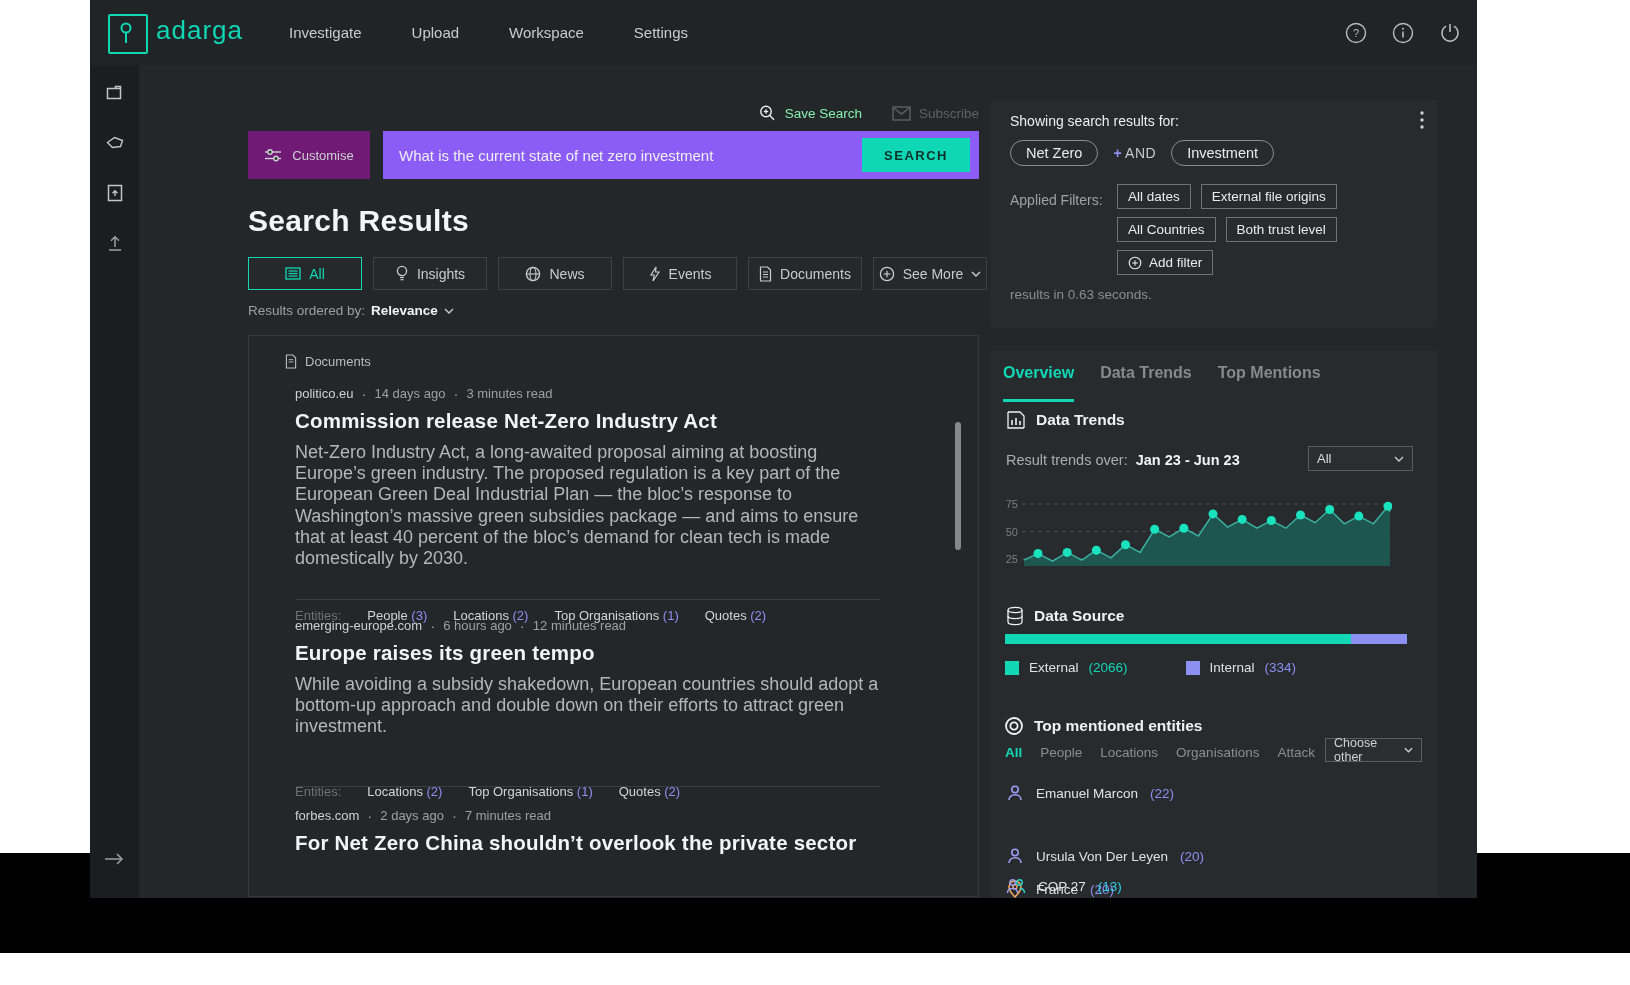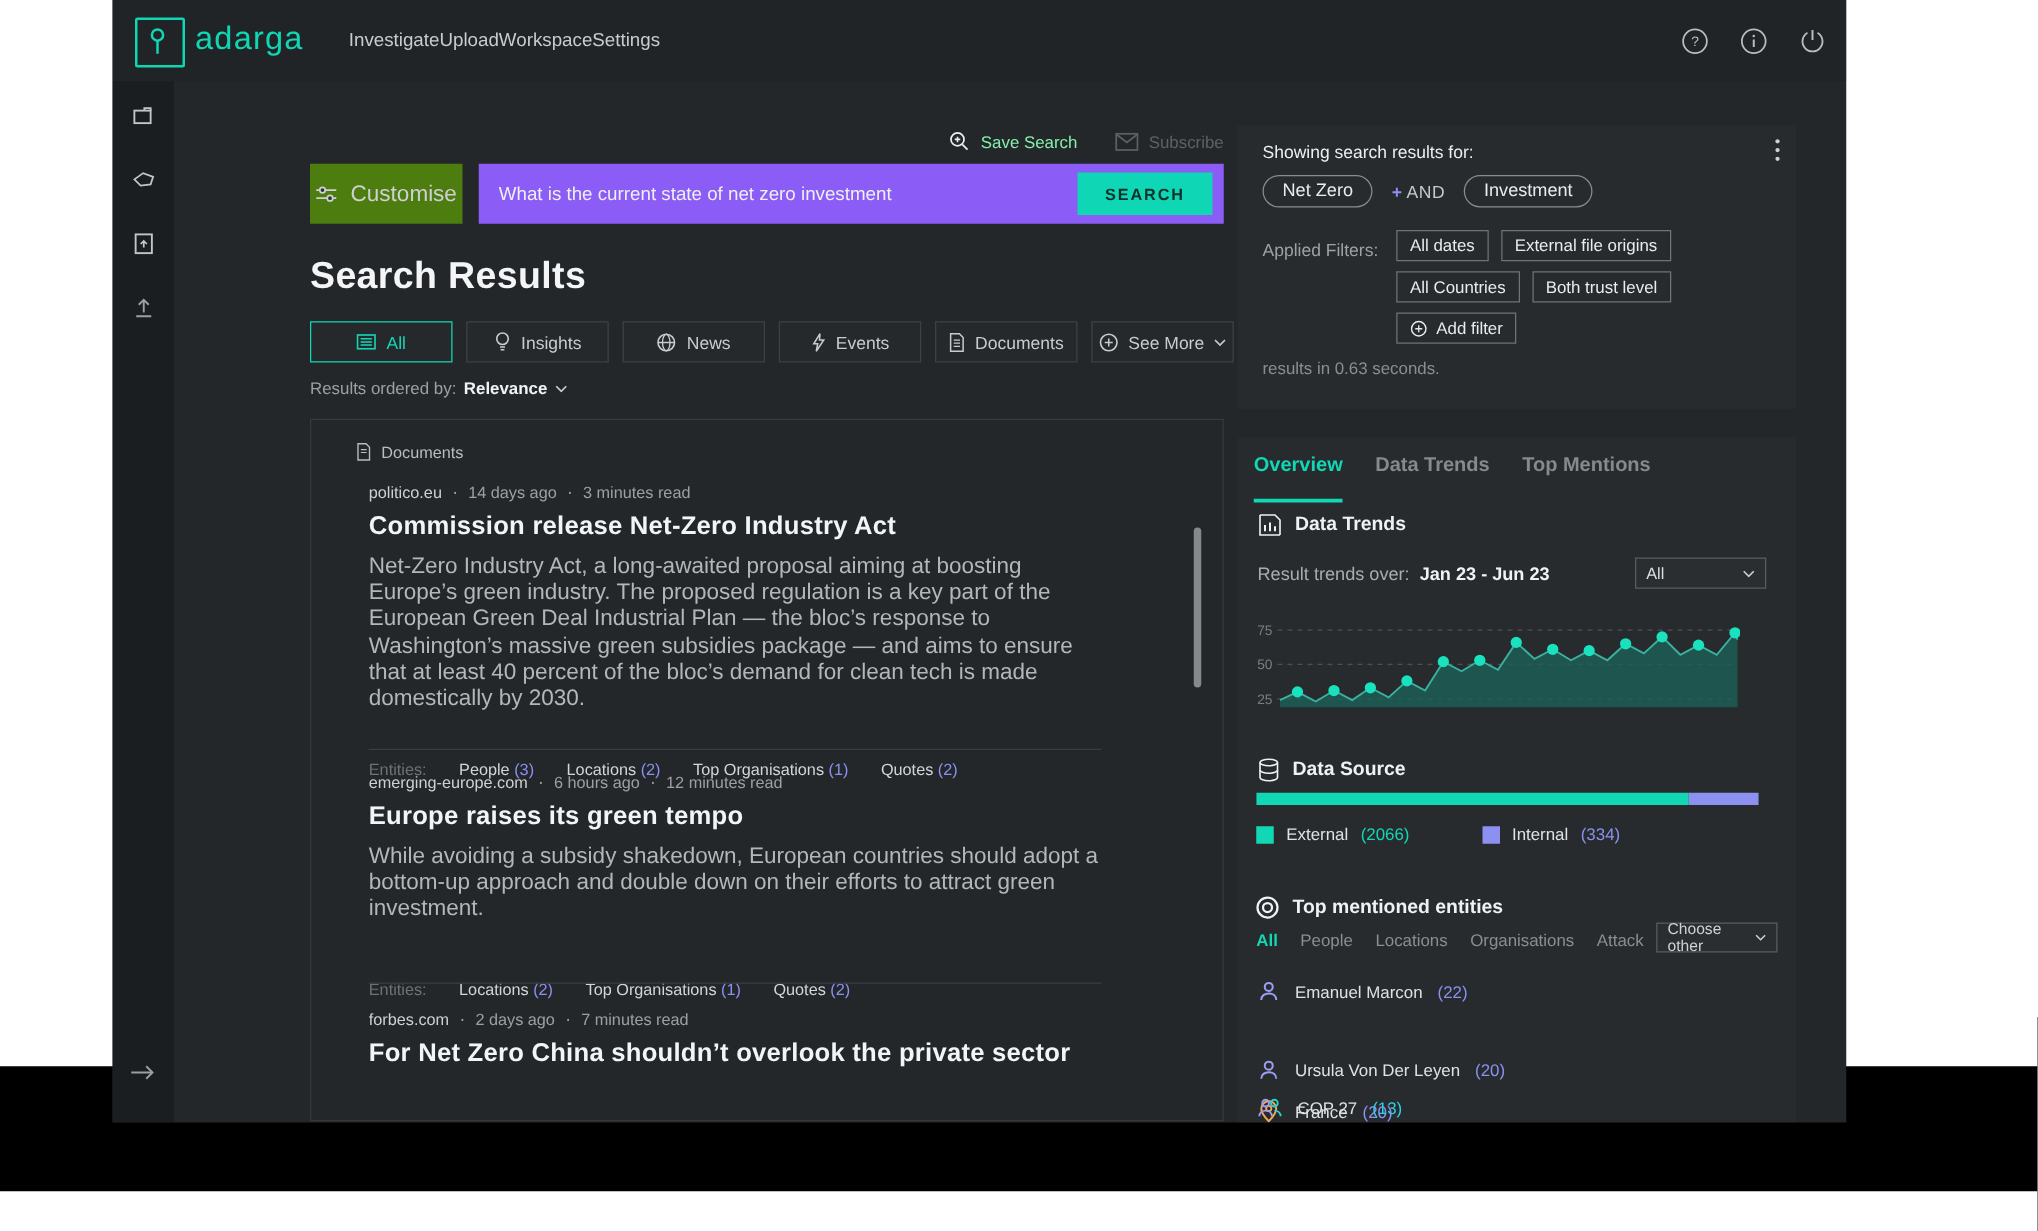--- a/index.html
+++ b/index.html
@@ -5,37 +5,37 @@
   html,body{margin:0;padding:0;}
   body{width:1630px;height:985px;background:#ffffff;position:relative;overflow:hidden;
        font-family:"Liberation Sans",sans-serif;-webkit-font-smoothing:antialiased;}
   .black-band{position:absolute;left:0;top:853px;width:1630px;height:100px;background:#000;}
   .app{position:absolute;left:90px;top:0;width:1387px;height:898px;background:#24272a;z-index:2;overflow:hidden;}
 
   
   .navbar{position:absolute;left:0;top:0;right:0;height:65px;background:#202427;}
   .logo-box{position:absolute;left:18px;top:14px;width:36px;height:36px;border:2px solid #10d6b3;border-radius:2px;}
   .brand{position:absolute;left:66px;top:15px;font-size:26px;color:#10d6b3;letter-spacing:1px;}
-  .nav-links{position:absolute;left:189px;top:0;height:65px;display:flex;align-items:center;}
+  .nav-links{position:absolute;left:199px;top:0;height:65px;display:flex;gap:50px;align-items:center;}
   .nav-link{color:#c9ccce;font-size:15px;cursor:pointer;}
   .nav-icons{position:absolute;right:16px;top:0;height:65px;display:flex;gap:25px;align-items:center;color:#b9bcbe;}
   .nav-icons svg{display:block;}
 
   
   .sidebar{position:absolute;left:0;top:65px;width:49px;bottom:0;background:#1b1e21;}
   .side-icons{display:flex;flex-direction:column;align-items:center;padding-top:18px;gap:26px;color:#c3c6c8;}
   .side-arrow{position:absolute;left:13px;bottom:28px;color:#9da0a3;}
 
   
   .actions{position:absolute;left:158px;top:104px;width:731px;display:flex;justify-content:flex-end;gap:30px;align-items:center;}
   .action{display:flex;align-items:center;gap:8px;font-size:13.5px;color:#86efac;cursor:pointer;}
   .action.dim{color:#5d6164;}
   .search-row{position:absolute;left:158px;top:131px;width:731px;height:48px;display:flex;}
-  .customise{width:122px;height:48px;background:#4d7c0f;display:flex;align-items:center;justify-content:center;gap:10px;
-             color:#ced1d3;font-size:18px;cursor:pointer;}
+  .customise{width:122px;height:48px;background:#701a75;display:flex;align-items:center;justify-content:center;gap:10px;
+             color:#ced1d3;font-size:13px;cursor:pointer;}
   .searchbox{flex:1;margin-left:13px;background:#8b5cf6;position:relative;}
   .searchbox input{position:absolute;left:0;top:0;width:100%;height:100%;background:transparent;border:none;outline:none;
                    color:#eef0f1;font-size:15px;padding-left:16px;box-sizing:border-box;font-family:"Liberation Sans",sans-serif;}
   .search-btn{position:absolute;right:9px;top:7px;width:108px;height:34px;background:#0fd6b4;border:none;color:#0d312a;
               font-weight:bold;font-size:13px;letter-spacing:1.5px;cursor:pointer;font-family:"Liberation Sans",sans-serif;}
   .page-title{position:absolute;left:158px;top:204px;font-size:30px;font-weight:bold;color:#f4f5f6;letter-spacing:0.3px;}
   .tabs{position:absolute;left:158px;top:257px;display:flex;gap:11px;}
   .tab{width:112px;height:31px;border:1px solid #3d4144;display:flex;align-items:center;justify-content:center;gap:8px;
        color:#c9ccce;font-size:14px;cursor:pointer;background:rgba(255,255,255,0.01);}
   .tab.active{border-color:#12d7b5;color:#12d7b5;}

